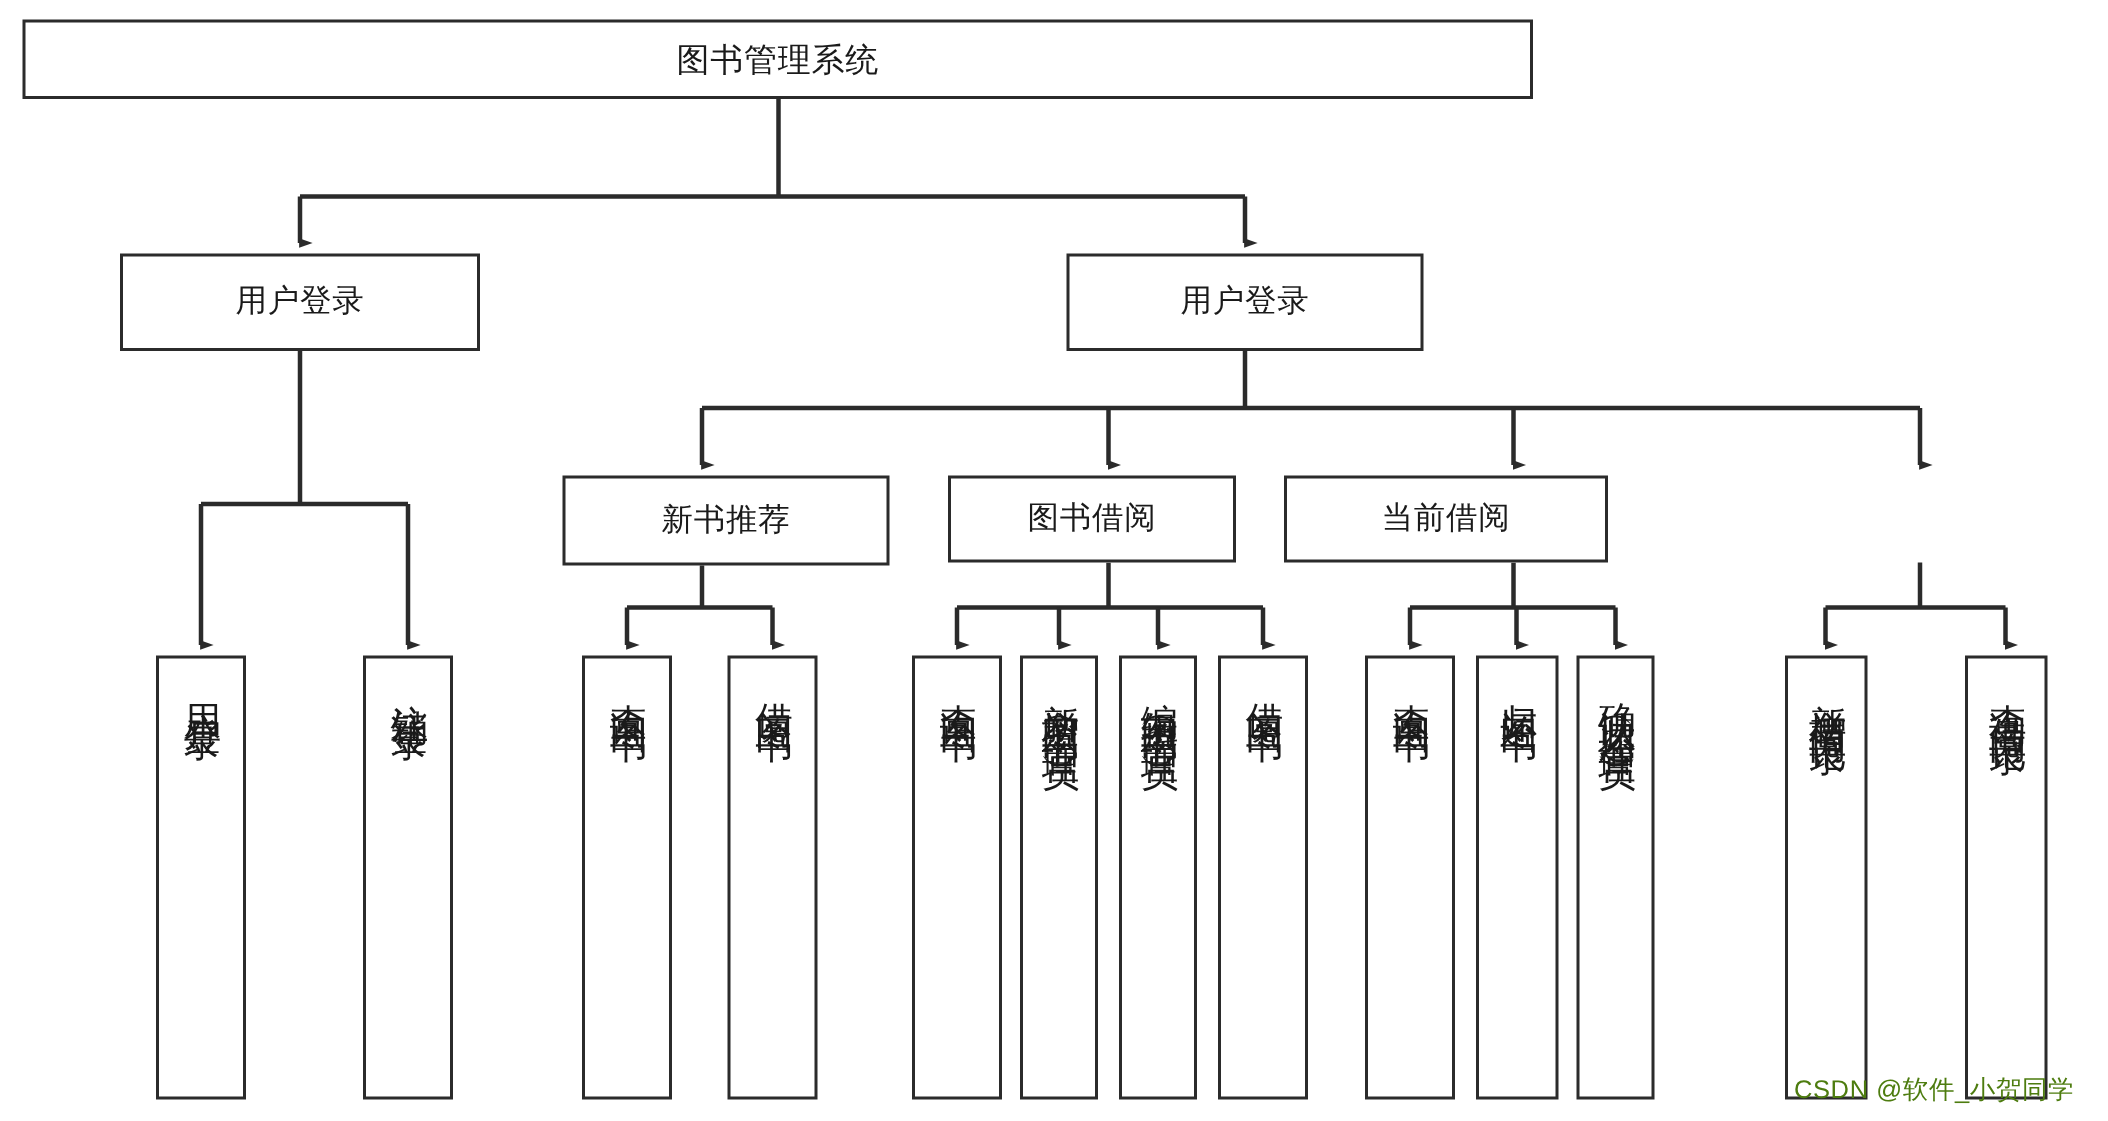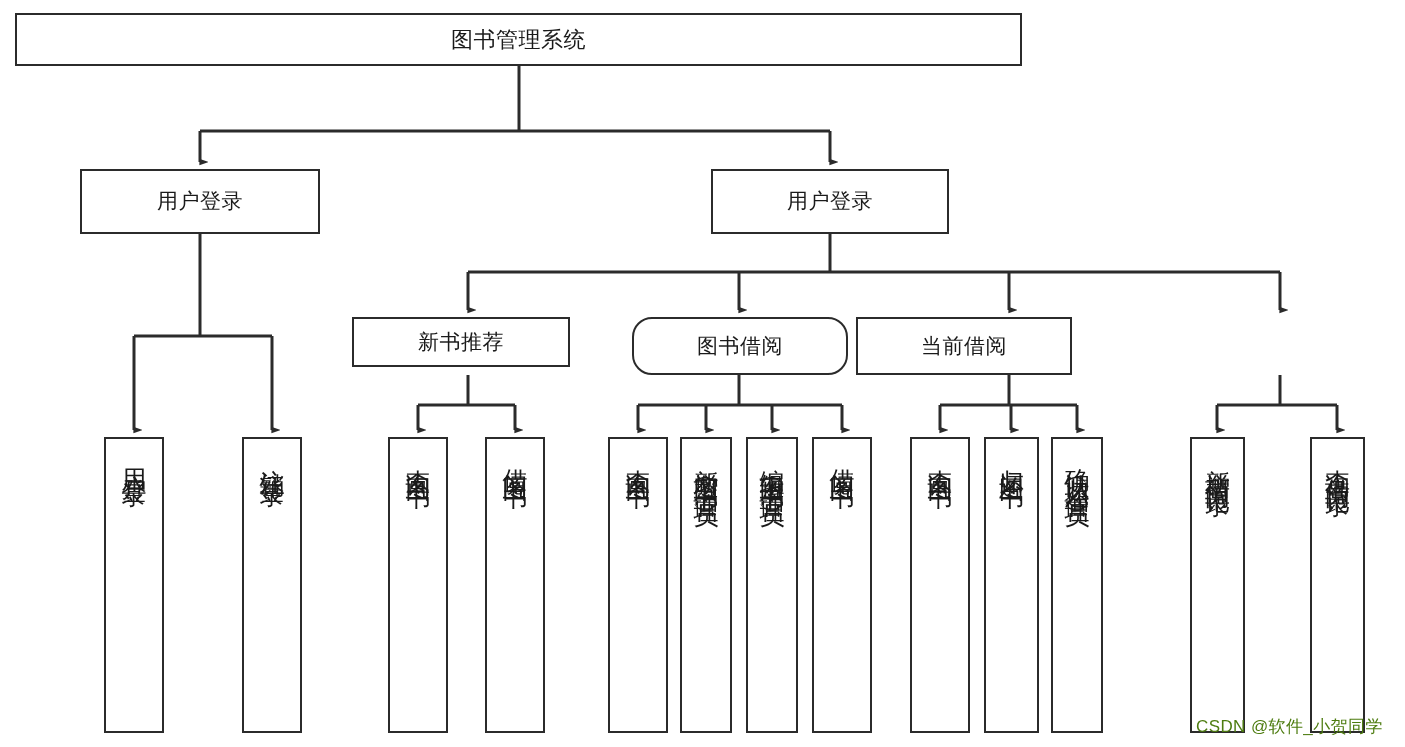--- a/index.html
+++ b/index.html
@@ -131,24 +131,24 @@
     <span class="label">图书管理系统</span>
   </div>
 
   <div class="node horiz" style="left:80px; top:169px; width:240px; height:65px;">
     <span class="label">用户登录</span>
   </div>
   <div class="node horiz" style="left:711px; top:169px; width:238px; height:65px;">
     <span class="label">用户登录</span>
   </div>
 
-  <div class="node horiz" style="left:352px; top:317px; width:218px; height:50px;">
+  <div class="node horiz" style="left:375px; top:317px; width:218px; height:60px;">
     <span class="label">新书推荐</span>
   </div>
-  <div class="node horiz" style="left:632px; top:317px; width:216px; height:58px;border-radius:20px;">
+  <div class="node horiz" style="left:632px; top:317px; width:192px; height:58px;">
     <span class="label">图书借阅</span>
   </div>
   <div class="node horiz" style="left:856px; top:317px; width:216px; height:58px;">
     <span class="label">当前借阅</span>
   </div>
 
   <div class="node vert" style="left:104px; top:437px; width:60px; height:296px;">
     <span class="label">用户登录</span>
   </div>
   <div class="node vert" style="left:242px; top:437px; width:60px; height:296px;">

